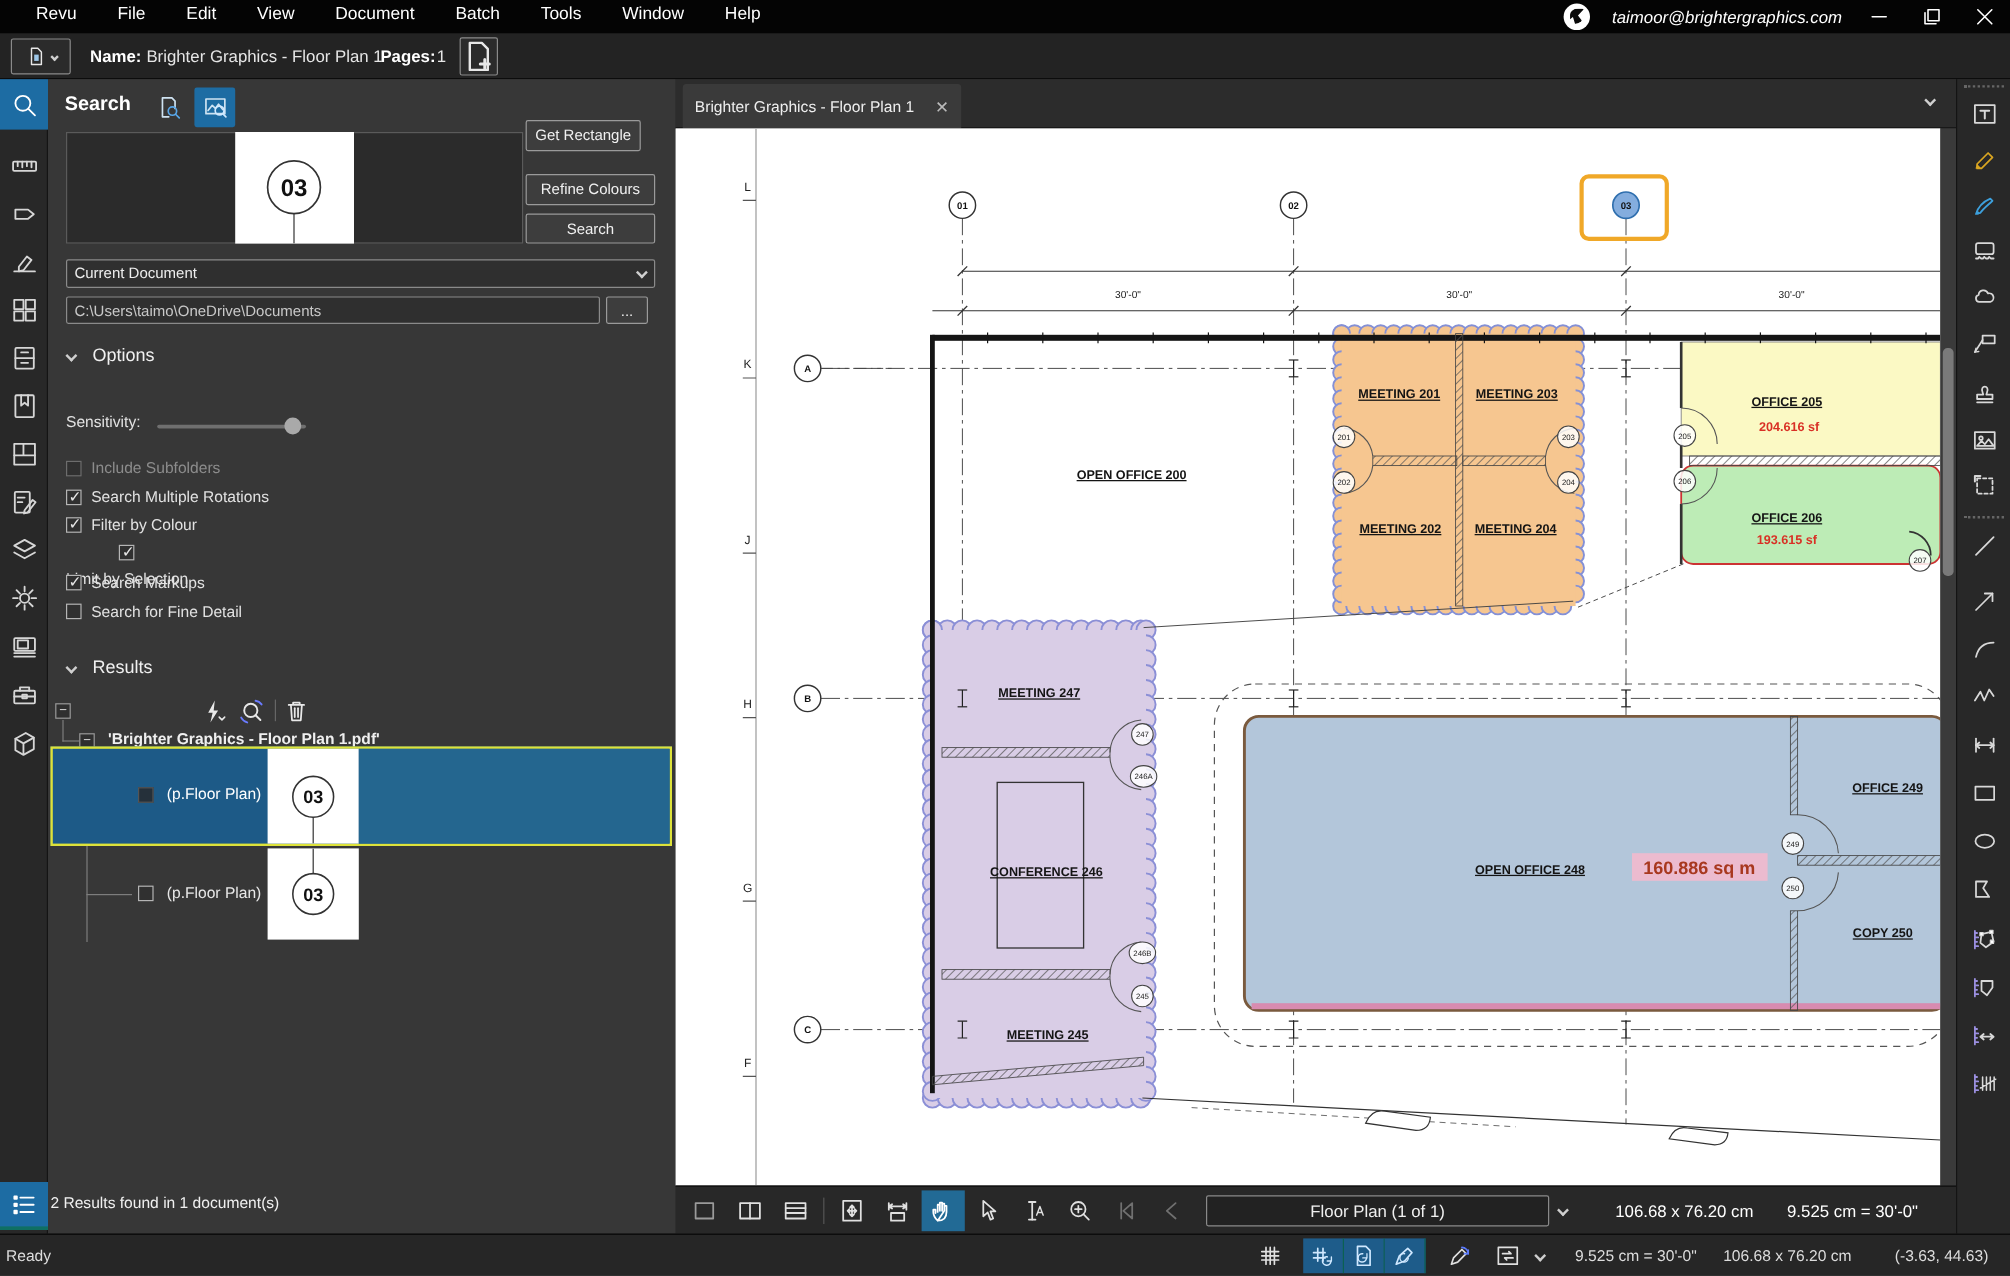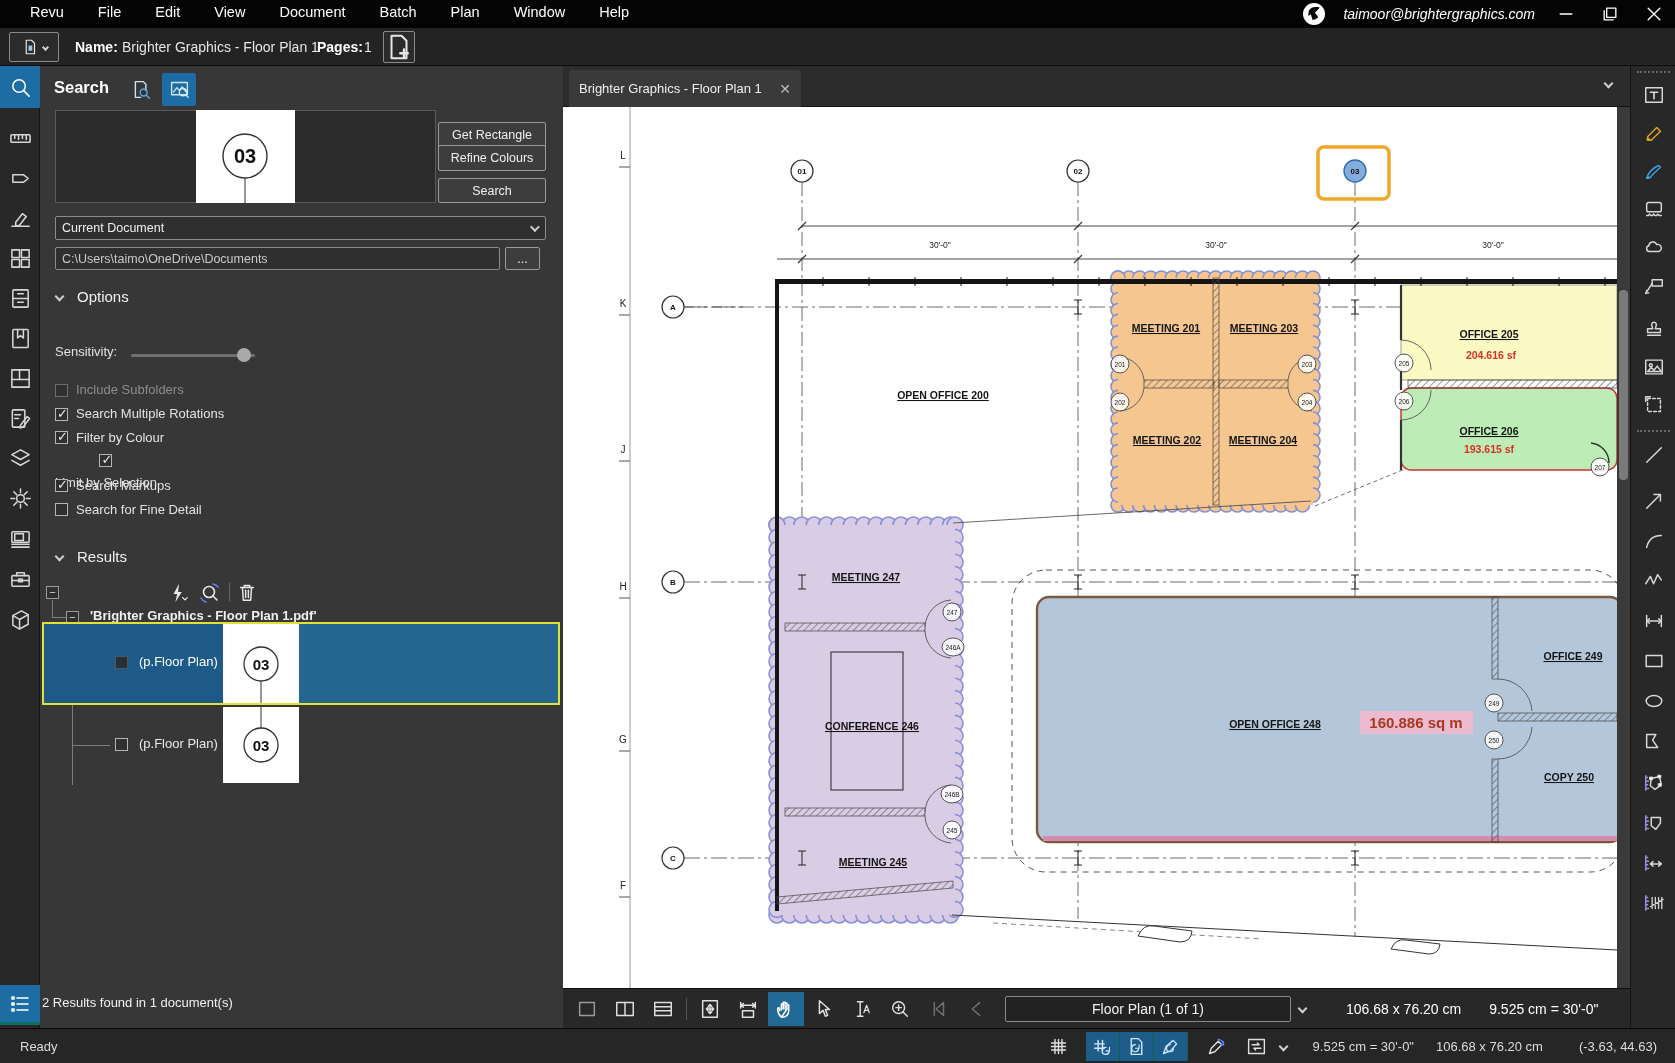--- a/index.html
+++ b/index.html
@@ -72,21 +72,21 @@
 <div class="app">
 
   <div class="a titlebar">
     <div class="menu">
       <span>Revu</span>
       <span>File</span>
       <span>Edit</span>
       <span>View</span>
       <span>Document</span>
       <span>Batch</span>
-      <span>Plan</span>
+      <span>Tools</span>
       <span>Window</span>
       <span>Help</span>
     </div>
     <div class="tb-right">
       <div class="logo"></div>
       <div class="email">taimoor@brightergraphics.com</div>
       <div class="winbtn">
           <svg viewBox="0 0 24 24" width="100%" height="100%" fill="none" stroke="currentColor" stroke-width="1.6" stroke-linecap="round" stroke-linejoin="round">
             <line x1="5" y1="12" x2="19" y2="12"></line>
           </svg>
@@ -247,21 +247,21 @@
 
     
     <div class="a" style="left:15px;top:44px;width:381px;height:93px;background:#2b2b2b;border:1px solid #5a5a5a;"></div>
     <div class="a thumb" style="left:156px;top:44px;width:99px;height:93px;">
       <svg width="99" height="93" viewBox="0 0 99 93">
         <circle cx="49" cy="46" r="22" fill="none" stroke="#333" stroke-width="1.4"></circle>
         <line x1="49" y1="68" x2="49" y2="93" stroke="#333" stroke-width="1"></line>
         <text x="49" y="53" text-anchor="middle" font-size="20" font-weight="bold" fill="#111">03</text>
       </svg>
     </div>
-    <div class="a pbtn" style="left:398px;top:56px;width:108px;height:26px;">Get Rectangle</div>
+    <div class="a pbtn" style="left:398px;top:34px;width:96px;height:26px;">Get Rectangle</div>
     <div class="a pbtn" style="left:398px;top:79px;width:108px;height:26px;">Refine Colours</div>
     <div class="a pbtn" style="left:398px;top:112px;width:108px;height:25px;">Search</div>
 
     
     <div class="a input" style="left:15px;top:150px;width:491px;height:24px;color:#eee;text-align:center;">
       <span>Current Document</span>
       <span class="chev" style="margin-left:auto;margin-right:2px;transform:rotate(45deg) translateY(-2px);"></span>
     </div>
     
     <div class="a input" style="left:15px;top:181px;width:445px;height:23px;">
@@ -1004,21 +1004,21 @@
         <line x1="9" y1="6" x2="20" y2="6"></line>
         <line x1="9" y1="12" x2="20" y2="12"></line>
         <line x1="9" y1="18" x2="20" y2="18"></line>
         <rect x="4" y="5" width="2" height="2" fill="currentColor"></rect>
         <rect x="4" y="11" width="2" height="2" fill="currentColor"></rect>
         <rect x="4" y="17" width="2" height="2" fill="currentColor"></rect>
       </svg>
     </div>
 
   <div class="a statusbar">
-    <span style="margin-left:20px;">Ready</span>
+    <span style="margin-left:5px;">Ready</span>
     <div style="margin-left:auto;display:flex;align-items:center;">
       <div class="stbtn">
           <svg viewBox="0 0 24 24" width="100%" height="100%" fill="none" stroke="currentColor" stroke-width="1.6" stroke-linecap="round" stroke-linejoin="round">
             <path d="M4 8h16M4 12h16M4 16h16M8 4v16M12 4v16M16 4v16"></path>
           </svg>
         </div>
       <div class="stbtn on" style="margin-left:10px;">
           <svg viewBox="0 0 24 24" width="100%" height="100%" fill="none" stroke="currentColor" stroke-width="1.6" stroke-linecap="round" stroke-linejoin="round">
             <path d="M3 9h11M3 14h11M7 5v12M12 5v12"></path>
             <path d="M16 13a4 4 0 103.5 4.5" stroke-width="1.5"></path>

